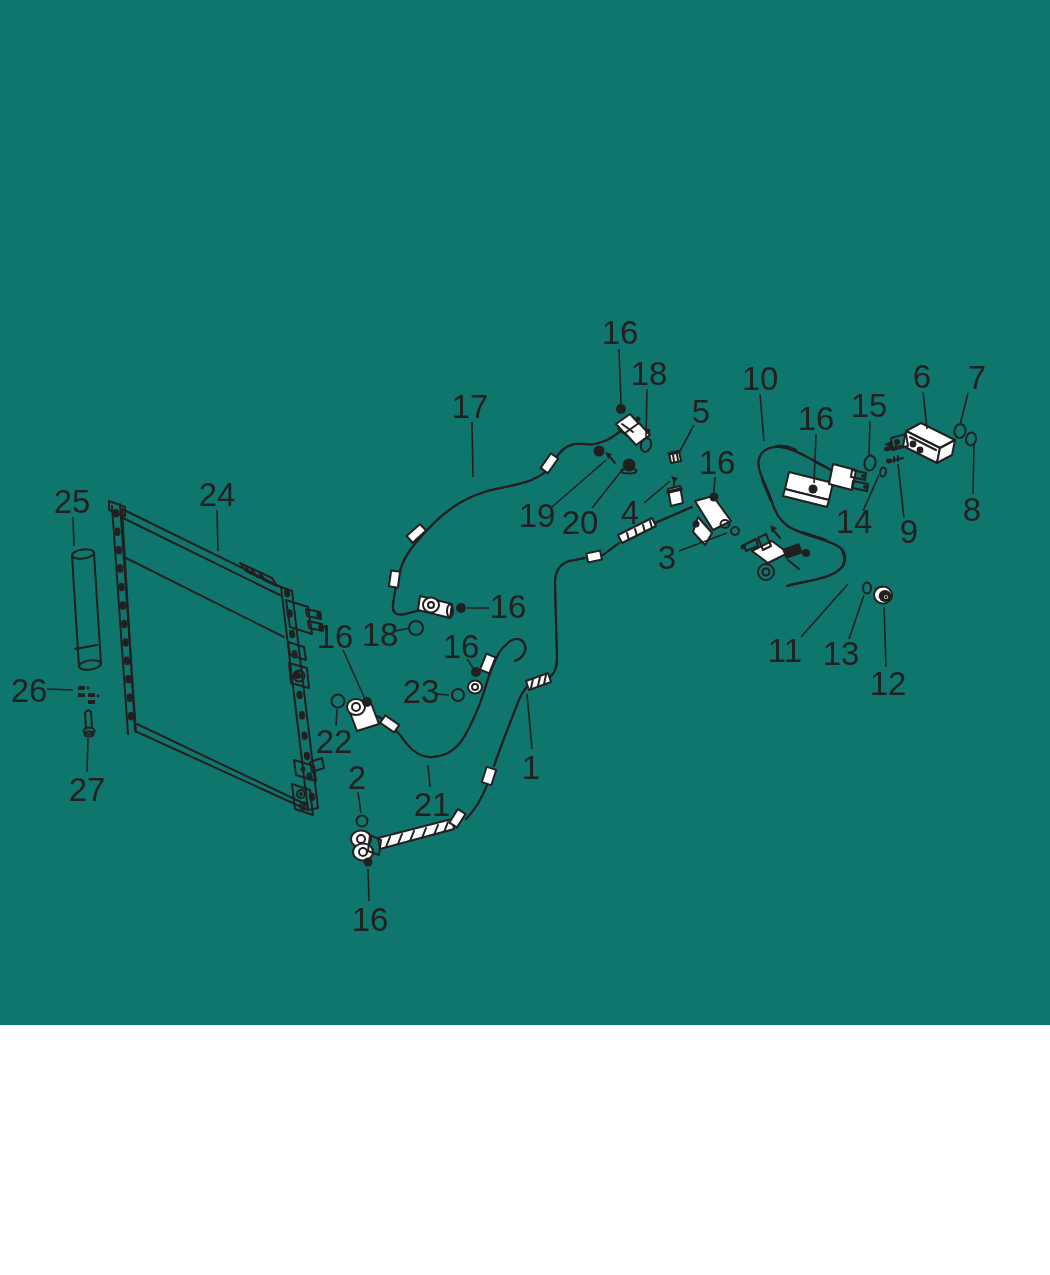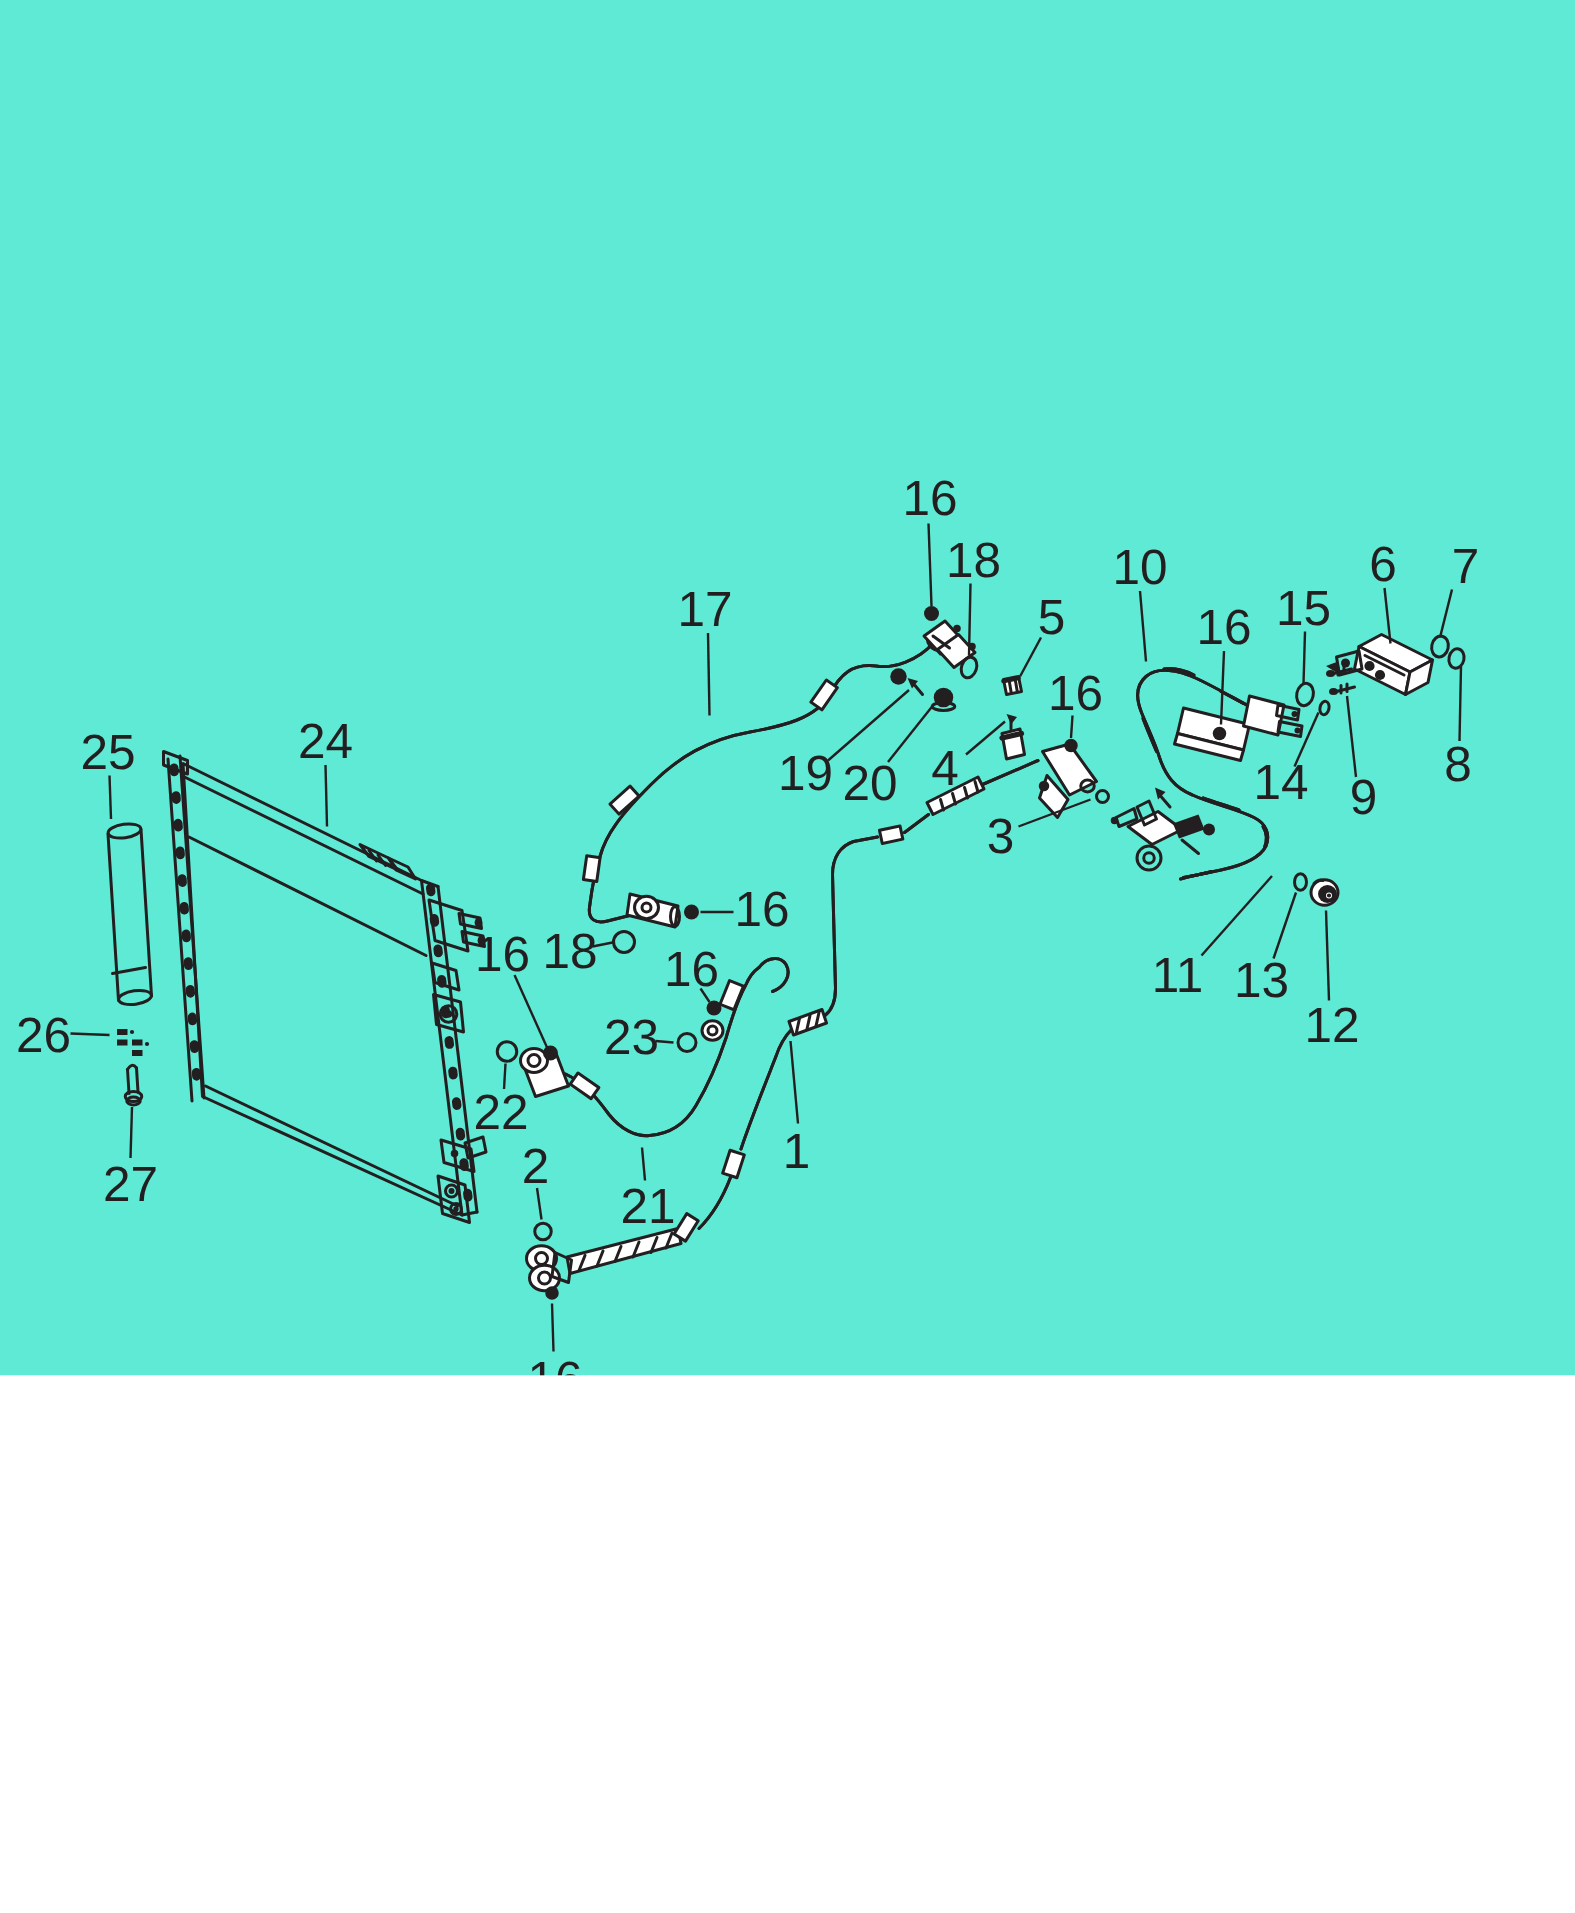--- a/index.html
+++ b/index.html
@@ -1,16 +1,16 @@
 <!DOCTYPE html>
 <html><head>
 <meta charset="utf-8">
 <style>
   html,body{margin:0;padding:0;background:#ffffff;}
-  .stage{position:relative;width:1050px;height:917px;background:#5eead4;overflow:hidden;
+  .stage{position:relative;width:1050px;height:1025px;background:#0f766e;overflow:hidden;
          font-family:"Liberation Sans",sans-serif;text-decoration:underline;}
   svg{position:absolute;left:0;top:0;}
   .art{stroke:#231f20;fill:none;stroke-width:2;stroke-linecap:round;stroke-linejoin:round;}
   .dk{fill:#231f20;stroke:none;}
   .wh{fill:#ffffff;}
   text.callout{font-family:"Liberation Sans","DejaVu Sans",sans-serif;font-weight:400;}
 </style>
 </head>
 <body>
 

